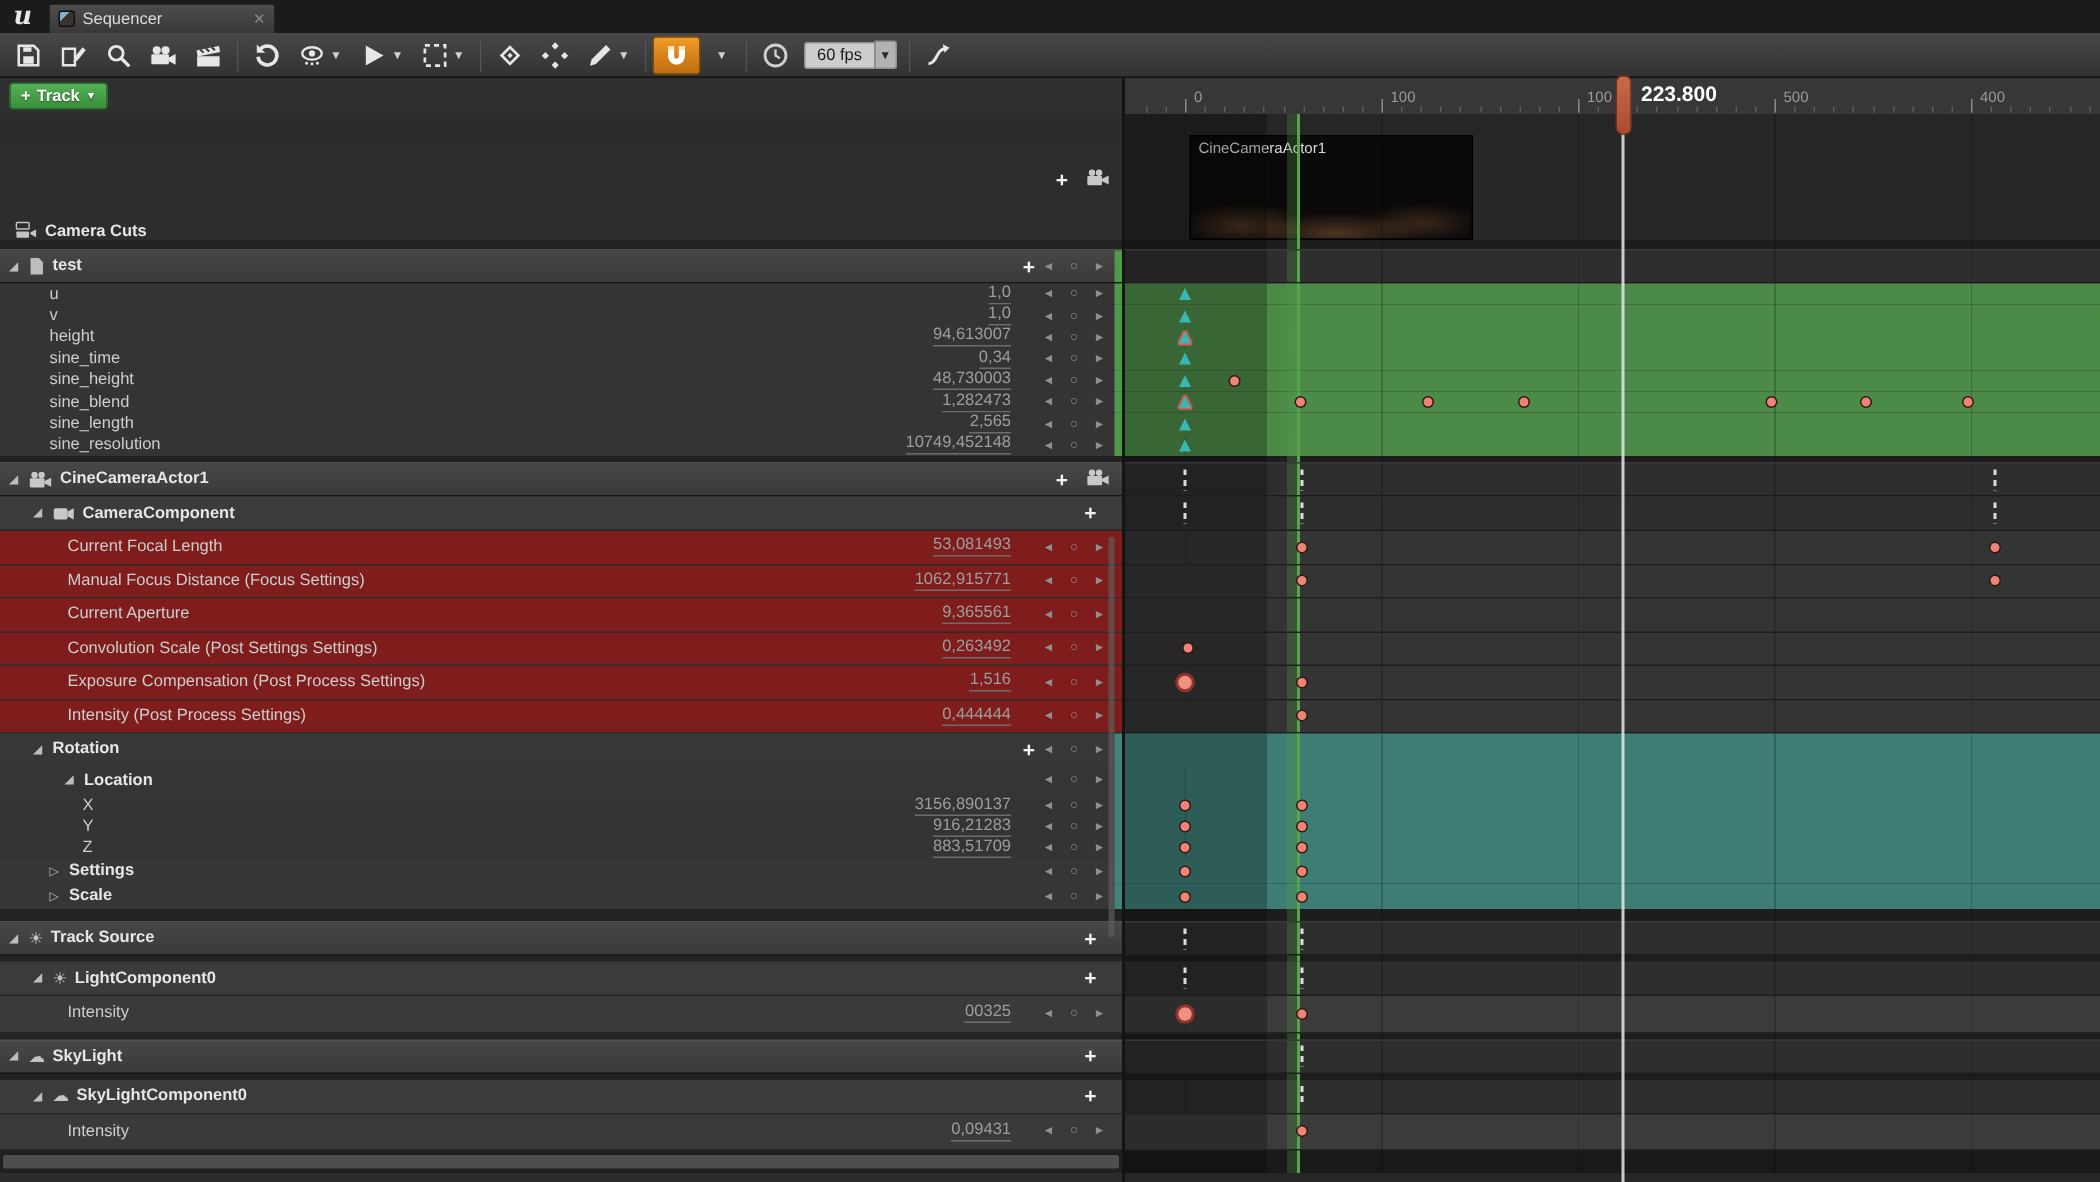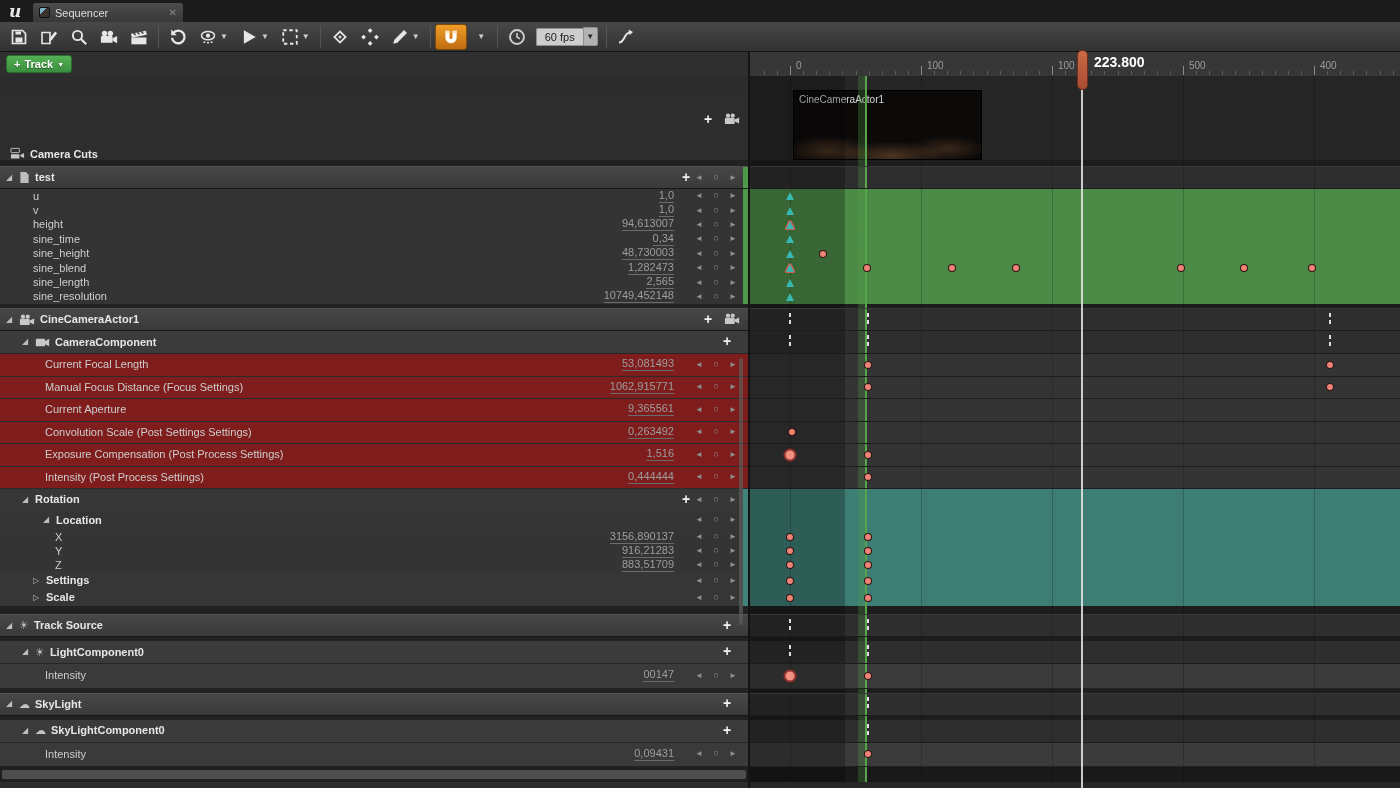--- a/index.html
+++ b/index.html
@@ -636,21 +636,21 @@
           <div class="lrow h-component L-component pad-component">
             <span class="disc">◢</span>
             <span class="licon">
               <span class="icon-char">☀</span>
             </span>
             <span class="llabel bold">LightComponent0</span>
             <span class="plusbtn" style="right: 15px;">+</span>
           </div>
           <div class="lrow h-proplight L-proplight pad-proplight">
             <span class="llabel">Intensity</span>
-            <span class="lvalue">00147</span>
+            <span class="lvalue">00325</span>
             <span class="knav">
               <span class="ar">◄</span>
               <span class="oo">○</span>
               <span class="ar">►</span>
             </span>
           </div>
           <div class="lrow h-gap4 L-gap4"></div>
           <div class="lrow h-track L-track pad-track">
             <span class="disc">◢</span>
             <span class="licon">

